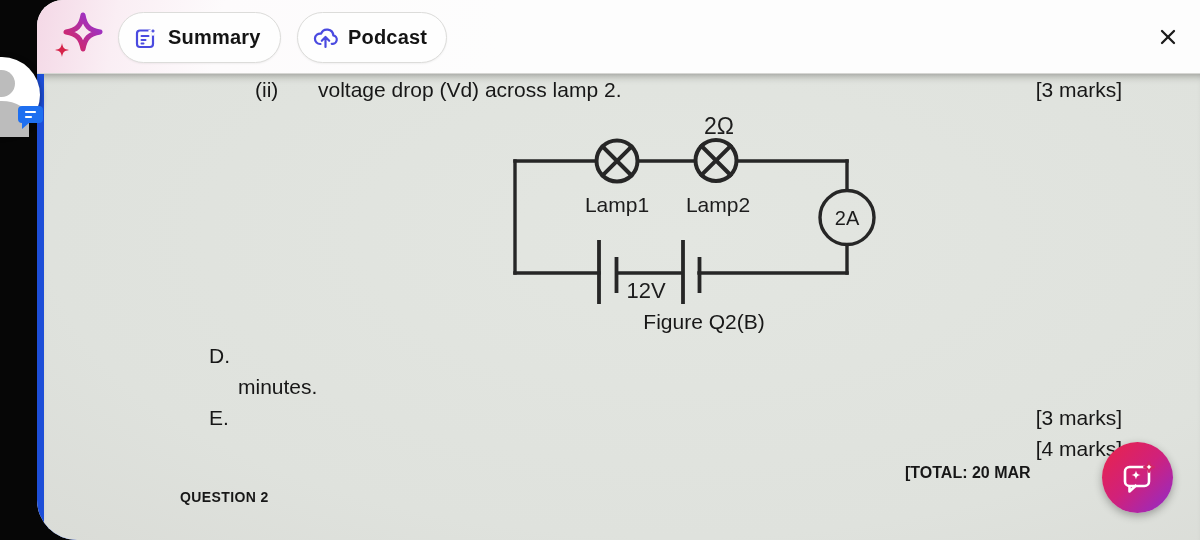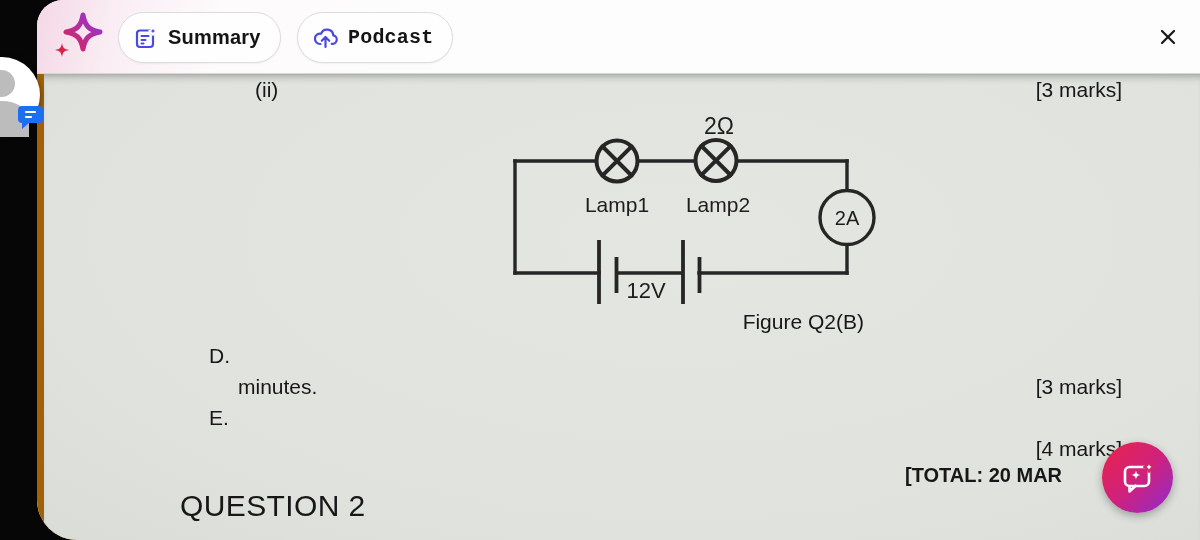--- a/index.html
+++ b/index.html
@@ -22,43 +22,43 @@
   
   .topbar{position:absolute;left:0;top:0;right:0;height:73px;
     background:linear-gradient(100deg,#f4d8e6 0%,#faeef4 7%,#fdfbfc 16%,#fdfdfd 40%);
     border-bottom:1px solid #d6d6d3;}
   .logo{position:absolute;left:14px;top:9px;width:52px;height:54px;}
   .pill{position:absolute;top:12px;height:49px;display:flex;align-items:center;
     gap:9px;padding:0 19px 0 14px;background:#fefefe;border:1.5px solid #dcdcda;
     border-radius:26px;box-shadow:0 1px 2px rgba(0,0,0,.05);cursor:pointer;}
   .pill .lbl{font-size:20px;font-weight:700;color:#141414;letter-spacing:.2px;}
   .btn-summary{left:81px;}
-  .btn-podcast{left:260px;font-family:Liberation Mono, monospace;}
+  .btn-podcast{left:260px;}
   .closebtn{position:absolute;right:14px;top:19px;width:36px;height:36px;
     display:flex;align-items:center;justify-content:center;cursor:pointer;}
 
   
-  .doc{position:absolute;left:0;top:74px;right:0;bottom:0;background:#a16207;}
+  .doc{position:absolute;left:0;top:74px;right:0;bottom:0;background:#1d4ed8;}
   .scan{position:absolute;left:7px;top:0;right:0;bottom:0;
     background:radial-gradient(ellipse at 55% 35%,#e3e6e1 0%,#dfe2dd 70%,#dadcd7 100%);
     box-shadow:inset 0 8px 9px -7px rgba(60,60,55,.5);color:#161616;}
   .line{position:absolute;font-size:21px;color:#171717;}
   .subq{left:211px;right:78px;top:4px;display:flex;}
   .subq .ql{width:63px;}
   .subq .marks{margin-left:auto;}
   .item{left:165px;right:78px;line-height:31px;}
   .item .r1{display:flex;}
   .item .letter{width:29px;flex:0 0 29px;}
-  .item .r2{display:flex;padding-left:29px;}
+  .item .r2{display:flex;padding-left:29px;flex-direction:column;}
   .item .marks{margin-left:auto;}
   .item-d{top:266px;}
   .item-e{top:328px;}
-  .caption{left:500px;top:236px;width:320px;text-align:right;}
-  .total{left:861px;top:390px;font-weight:700;font-size:20px;white-space:nowrap;}
-  .footer{left:136px;top:415px;font-weight:400;font-size:30px;letter-spacing:.4px;}
+  .caption{left:500px;top:236px;width:320px;text-align:center;}
+  .total{left:861px;top:390px;font-weight:700;font-size:16px;white-space:nowrap;}
+  .footer{left:136px;top:415px;font-weight:700;font-size:14px;letter-spacing:.4px;}
   .circuit{position:absolute;left:436px;top:36px;width:420px;height:200px;}
   .circuit text{font-family:"Liberation Sans",sans-serif;fill:#1d1d1d;}
 
   
   .fab{position:absolute;left:1102px;top:442px;width:71px;height:71px;border-radius:50%;
     background:linear-gradient(135deg,#e62351 8%,#d0217b 50%,#8e2ccd 100%);
     display:flex;align-items:center;justify-content:center;z-index:7;cursor:pointer;
     box-shadow:0 3px 9px rgba(0,0,0,.30);}
 </style>
 </head>
@@ -113,20 +113,21 @@
         <line x1="21" y1="9" x2="9" y2="21" stroke="#1c1c1c" stroke-width="2.3" stroke-linecap="round"></line>
       </svg>
     </div>
   </div>
 
   <div class="doc">
     <div class="scan">
 
       <div class="line subq">
         <span class="ql">(ii)</span>
+        <span>voltage drop (Vd) across lamp 2.</span>
         <span class="marks">[3 marks]</span>
       </div>
 
       <svg class="circuit" viewBox="480 110 420 200">
         <g stroke="#262626" stroke-width="3.4" fill="none" stroke-linecap="square">
 
           <path d="M515,161 H596 M638,161 H695 M737,161 H847"></path>
 
           <path d="M515,161 V273"></path>
 

